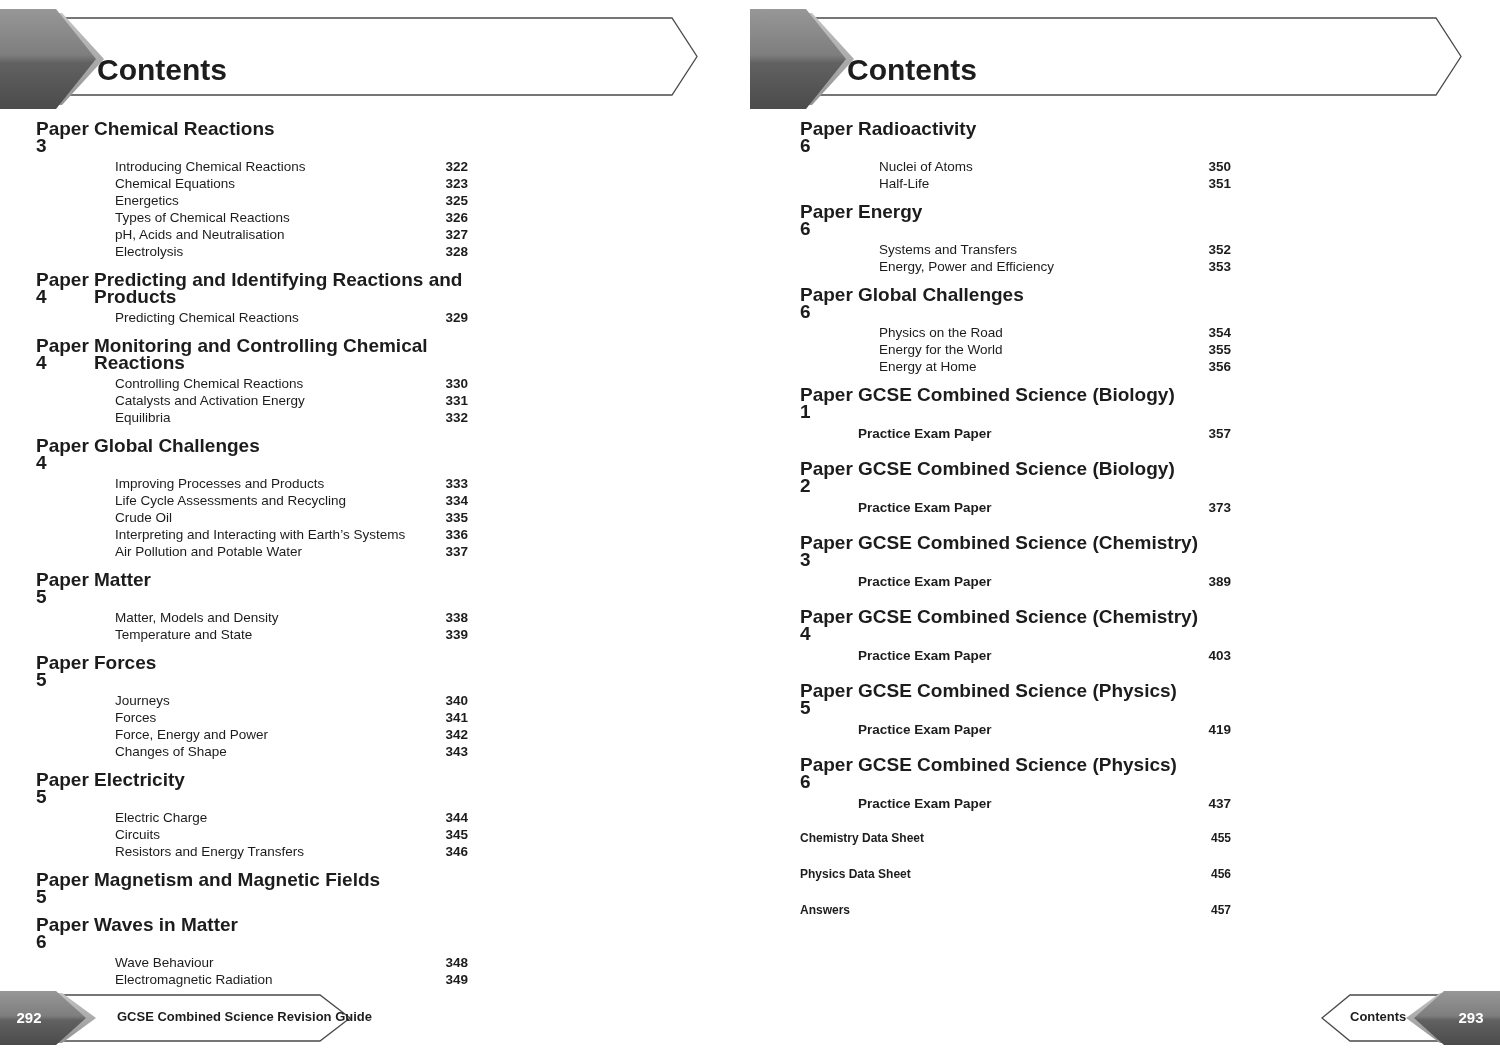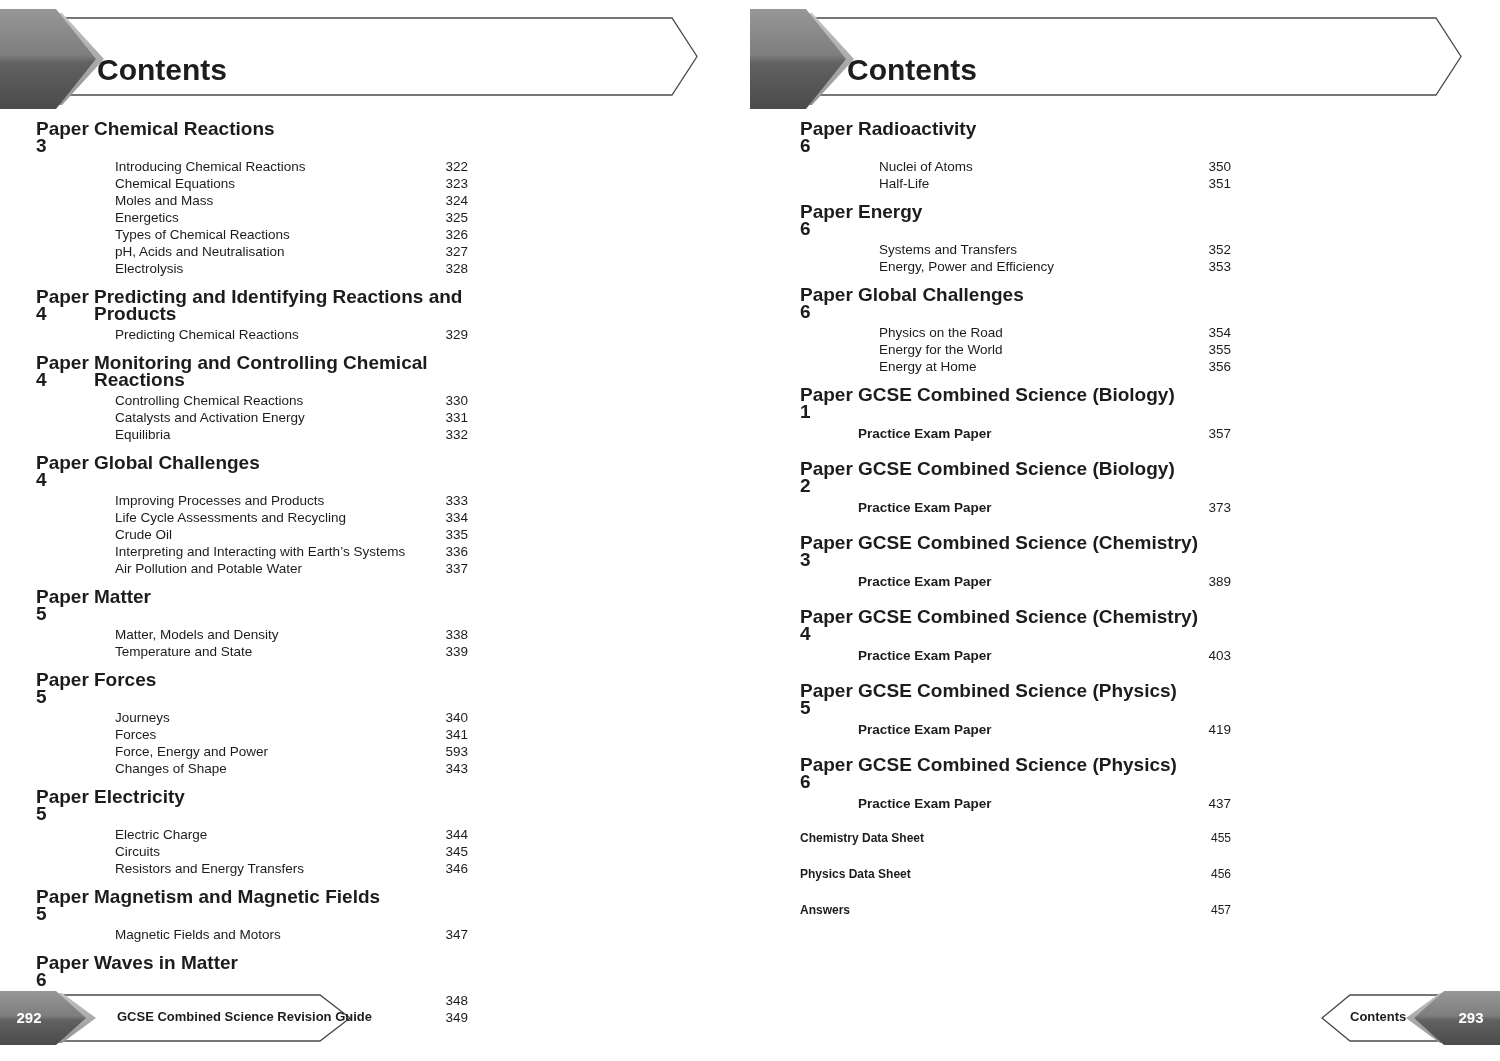--- a/index.html
+++ b/index.html
@@ -46,21 +46,21 @@
   .toc-section.exam { margin-bottom:18px; }
 
   .sec-head { display:flex; font-weight:bold; font-size:19px; line-height:17px; margin-bottom:4px; }
   .toc-section.exam .sec-head { margin-bottom:5px;justify-content:space-between; }
   .paper-label { flex:none; width:58px; }
   .sec-title { flex:1; }
 
   .toc-row { display:flex; font-size:13.5px; line-height:17px;justify-content:flex-end; }
   .item-label { flex:1; padding-left:79px; }
   .toc-row.exam-row .item-label { padding-left:58px; font-weight:bold; }
-  .page-num { flex:none; width:40px; text-align:right; font-weight:normal; }
+  .page-num { flex:none; width:40px; text-align:right; font-weight:bold; }
 
   .toc-standalone { display:flex; font-weight:bold; font-size:12px; line-height:17px; margin-bottom:19px; }
   .toc-standalone .sec-title { flex:1; }
 </style>
 </head>
 <body>
 
 <div class="banner-wrap" style="left:0; top:15px; width:710px; height:95px;">
   <svg class="banner-svg" width="710" height="95" viewBox="0 0 710 95">
     <polygon points="0,3 672,3 697,41.5 672,80 0,80" fill="#ffffff" stroke="#4a4a4a" stroke-width="1.3"></polygon>
@@ -91,24 +91,20 @@
       </div>
       <div class="toc-row">
         <span class="item-label">Introducing Chemical Reactions</span>
         <span class="page-num">322</span>
       </div>
       <div class="toc-row">
         <span class="item-label">Chemical Equations</span>
         <span class="page-num">323</span>
       </div>
       <div class="toc-row">
-        <span class="item-label">Moles and Mass</span>
-        <span class="page-num">324</span>
-      </div>
-      <div class="toc-row">
         <span class="item-label">Energetics</span>
         <span class="page-num">325</span>
       </div>
       <div class="toc-row">
         <span class="item-label">Types of Chemical Reactions</span>
         <span class="page-num">326</span>
       </div>
       <div class="toc-row">
         <span class="item-label">pH, Acids and Neutralisation</span>
         <span class="page-num">327</span>
@@ -194,21 +190,21 @@
       <div class="toc-row">
         <span class="item-label">Journeys</span>
         <span class="page-num">340</span>
       </div>
       <div class="toc-row">
         <span class="item-label">Forces</span>
         <span class="page-num">341</span>
       </div>
       <div class="toc-row">
         <span class="item-label">Force, Energy and Power</span>
-        <span class="page-num">593</span>
+        <span class="page-num">342</span>
       </div>
       <div class="toc-row">
         <span class="item-label">Changes of Shape</span>
         <span class="page-num">343</span>
       </div>
     </div>
     <div class="toc-section">
       <div class="sec-head">
         <span class="paper-label">Paper 5</span>
         <span class="sec-title">Electricity</span>
@@ -223,24 +219,20 @@
       </div>
       <div class="toc-row">
         <span class="item-label">Resistors and Energy Transfers</span>
         <span class="page-num">346</span>
       </div>
     </div>
     <div class="toc-section">
       <div class="sec-head">
         <span class="paper-label">Paper 5</span>
         <span class="sec-title">Magnetism and Magnetic Fields</span>
-      </div>
-      <div class="toc-row">
-        <span class="item-label">Magnetic Fields and Motors</span>
-        <span class="page-num">347</span>
       </div>
     </div>
     <div class="toc-section">
       <div class="sec-head">
         <span class="paper-label">Paper 6</span>
         <span class="sec-title">Waves in Matter</span>
       </div>
       <div class="toc-row">
         <span class="item-label">Wave Behaviour</span>
         <span class="page-num">348</span>

